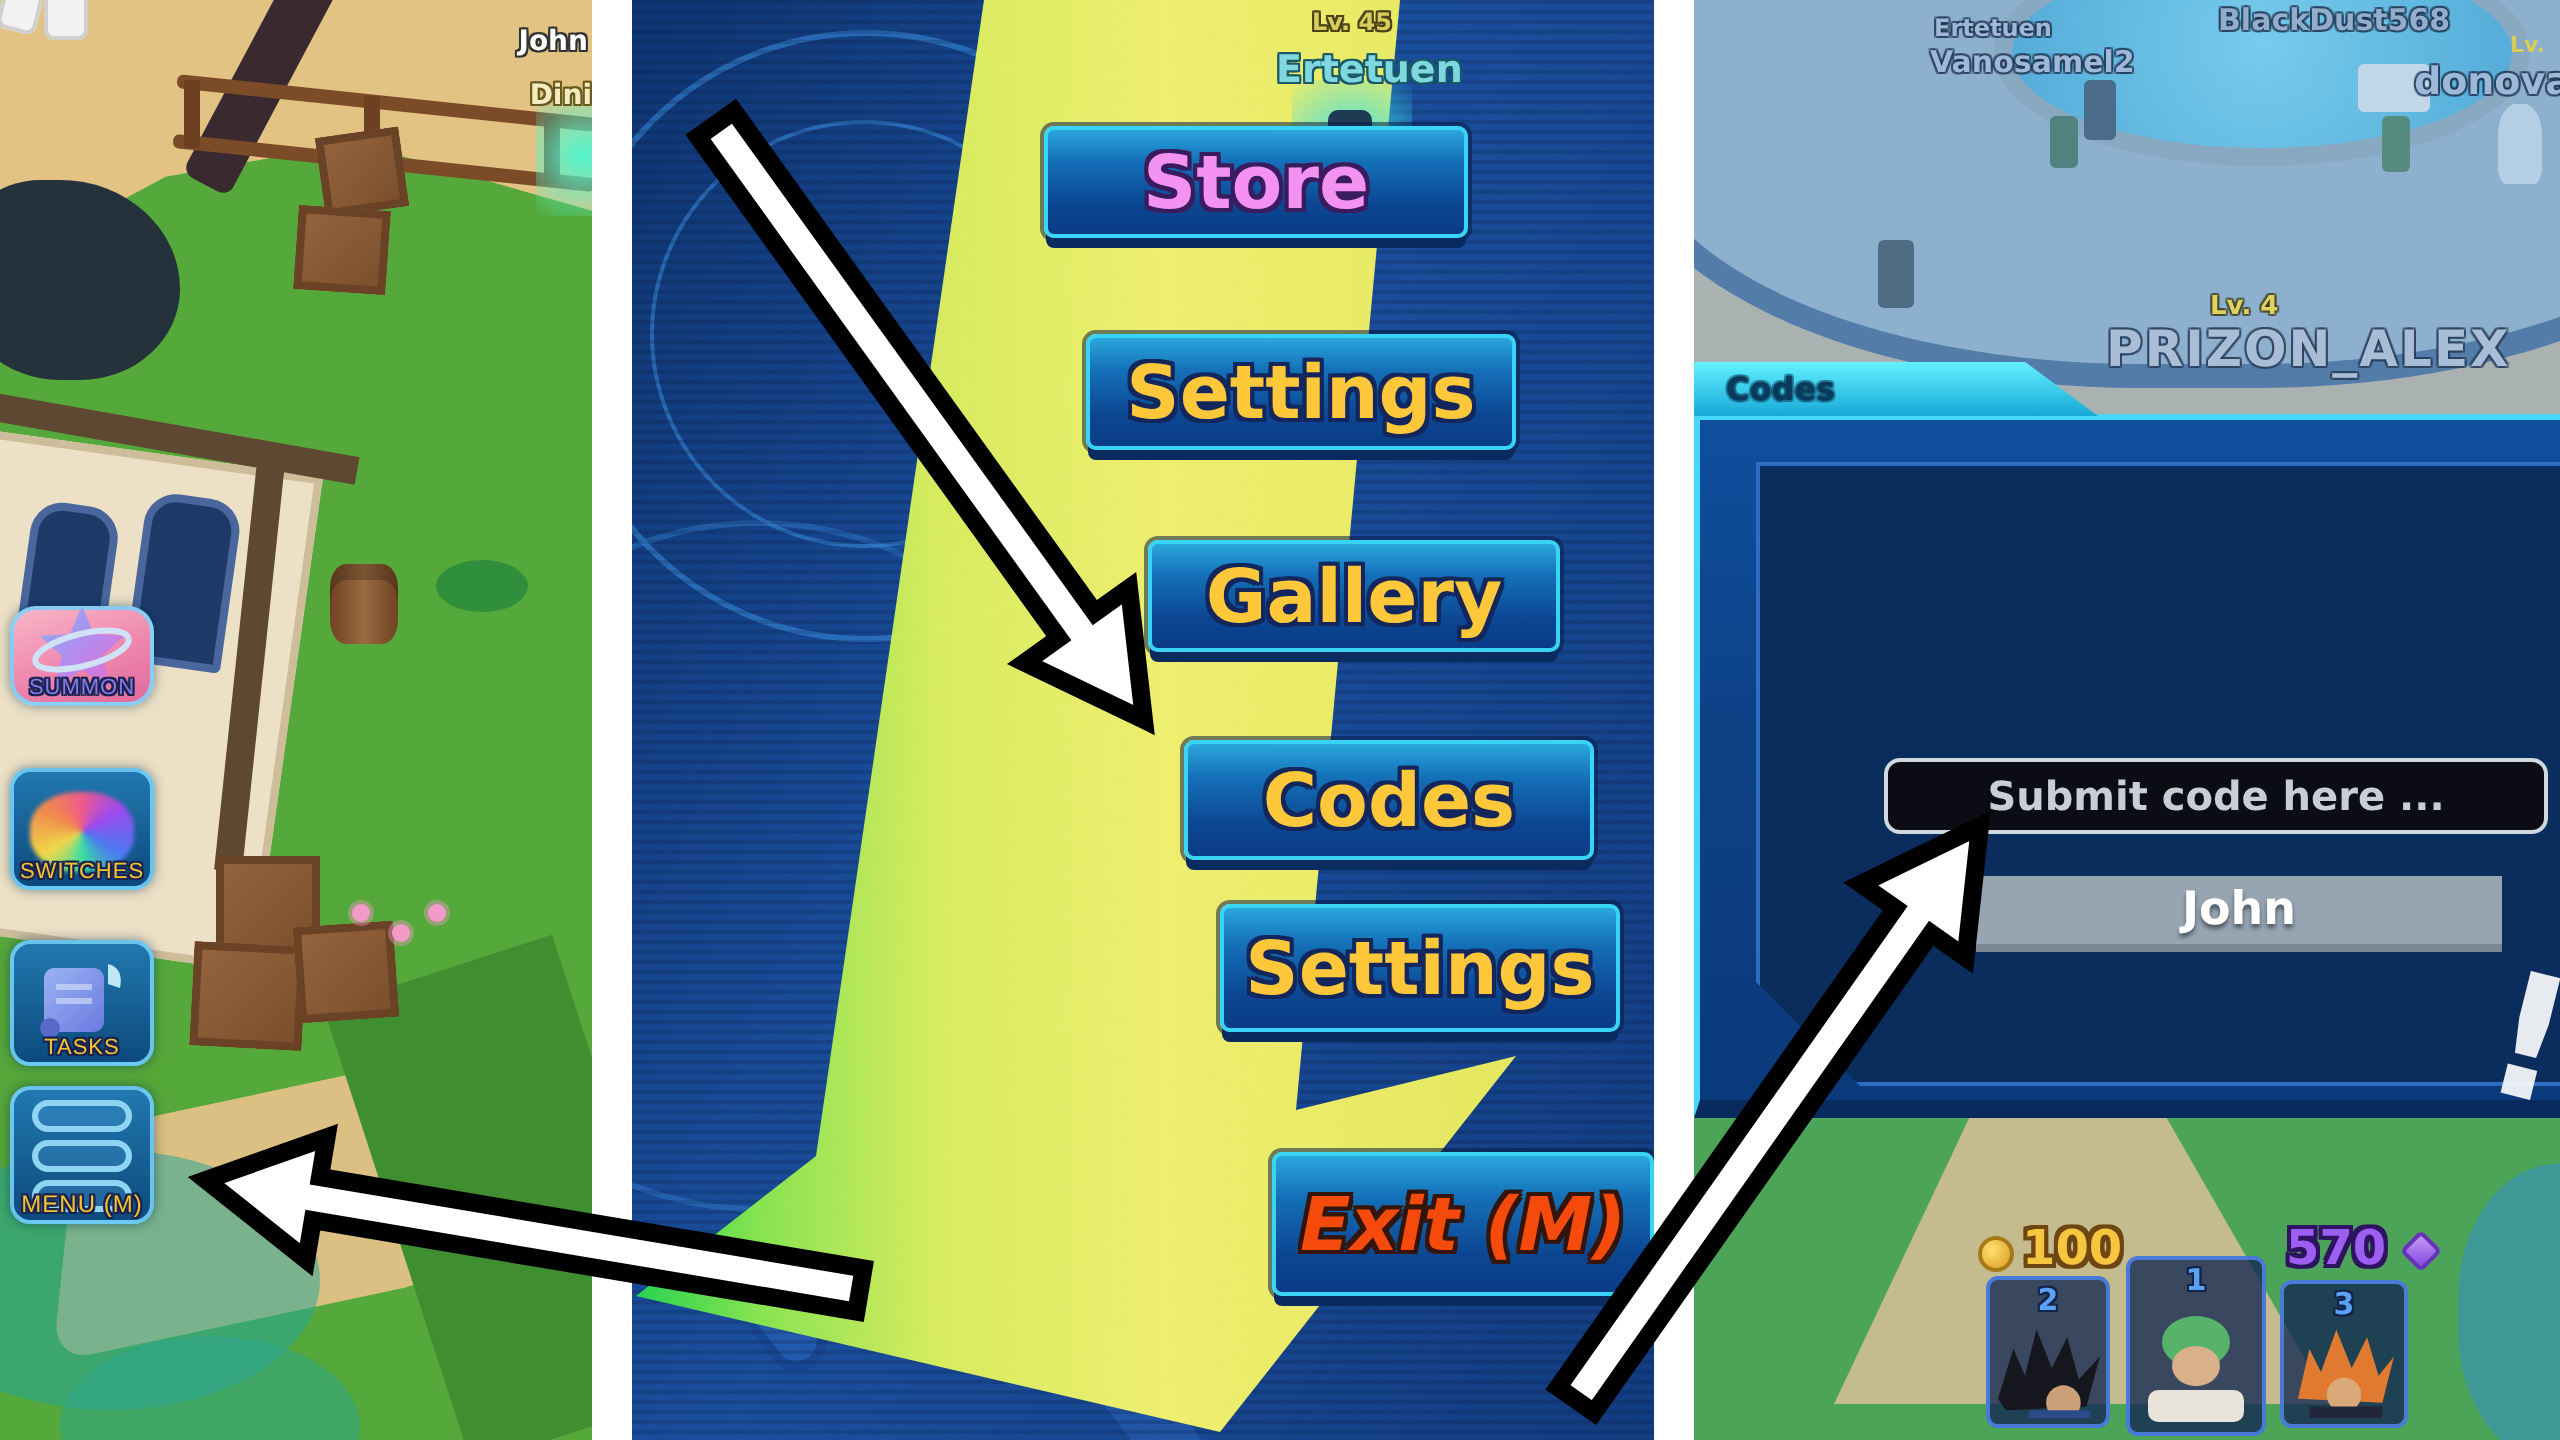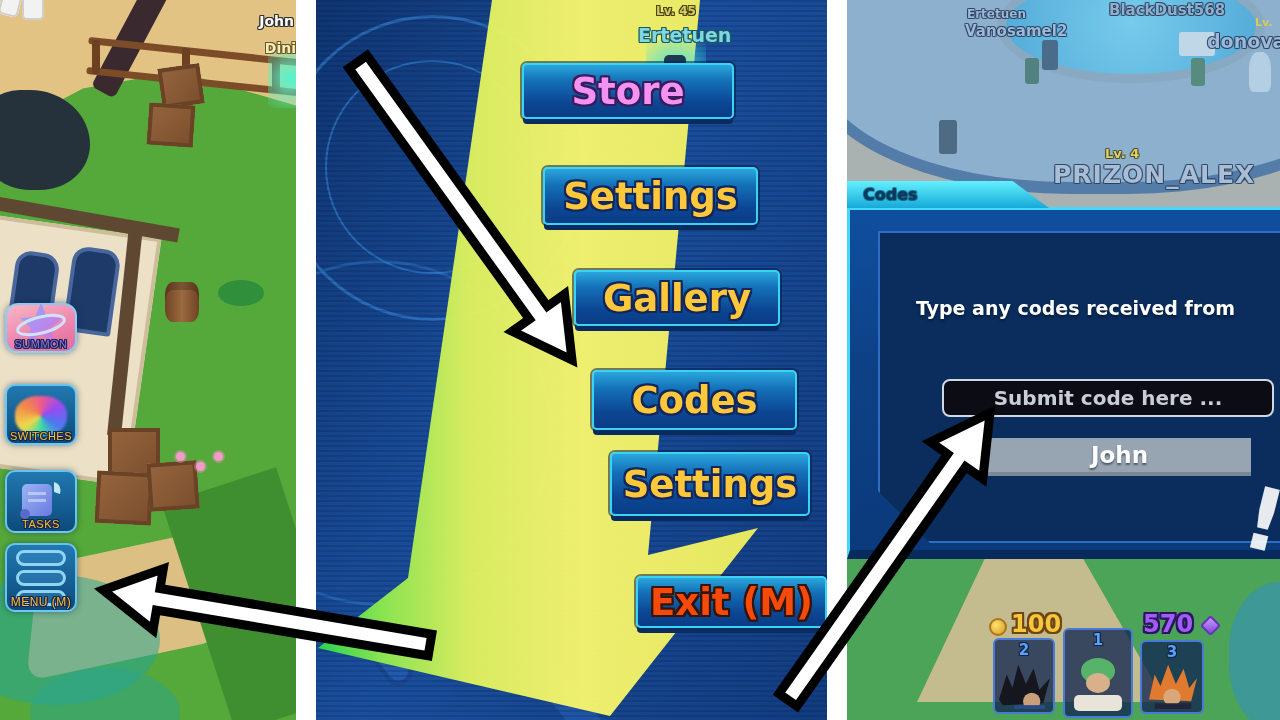--- a/index.html
+++ b/index.html
@@ -210,21 +210,21 @@
     <div class="abs" style="left:330px;top:40px;width:60px;height:70px;background:radial-gradient(circle,#3ae0e8,rgba(40,200,220,0));"></div>
     <div class="abs" style="left:348px;top:55px;width:22px;height:44px;background:#1c3a52;border-radius:5px;"></div>
     <div class="abs o1" style="left:340px;top:4px;color:#d8cc5a;--oc:#4a4418;font-size:12px;">Lv. 45</div>
     <div class="abs o1" style="left:322px;top:24px;color:#7fd8e0;--oc:#1a5a66;font-size:19px;">Ertetuen</div>
 
     <button class="mbtn" style="left:206px;top:63px;width:212px;height:56px;color:#f492f2;--oc:#3a1c5e;"><span class="o2" style="--oc:#3a1c5e;">Store</span></button>
     <button class="mbtn" style="left:227px;top:167px;width:215px;height:58px;"><span class="o2" style="--oc:#14275c;">Settings</span></button>
     <button class="mbtn" style="left:258px;top:270px;width:206px;height:56px;"><span class="o2" style="--oc:#14275c;">Gallery</span></button>
     <button class="mbtn" style="left:276px;top:370px;width:205px;height:60px;"><span class="o2" style="--oc:#14275c;">Codes</span></button>
     <button class="mbtn" style="left:294px;top:452px;width:200px;height:64px;"><span class="o2" style="--oc:#14275c;">Settings</span></button>
-    <button class="mbtn" style="left:320px;top:576px;width:191px;height:52px;color:#f6490c;--oc:#33150a;"><span class="o2" style="--oc:#33150a;">Exit (M)</span></button>
+    <button class="mbtn" style="left:320px;top:576px;width:191px;height:72px;color:#f6490c;font-style:italic;--oc:#33150a;"><span class="o2" style="--oc:#33150a;">Exit (M)</span></button>
   </div>
 
   <div class="panel" id="right-panel">
 
     <div class="abs" style="left:0;top:0;width:433px;height:212px;background:#c4ab8e;overflow:hidden;">
       <div class="abs plaza"></div>
       <div class="abs pool"></div>
       <div class="abs fig" style="left:195px;top:40px;width:16px;height:30px;background:#23324a;"></div>
       <div class="abs fig" style="left:178px;top:58px;width:14px;height:26px;background:#2e5a3a;"></div>
       <div class="abs fig" style="left:332px;top:32px;width:36px;height:24px;background:#ececec;border-radius:3px;"></div>
@@ -244,21 +244,21 @@
     <div class="abs" style="left:0;top:212px;width:433px;height:508px;background:#3f9f3d;">
       <div class="abs grass-path" style="top:330px;"></div>
       <div class="abs bush" style="top:370px;"></div>
       <div class="abs tint" style="left:0;top:0;width:433px;height:508px;background:rgba(140,195,230,.16);"></div>
     </div>
 
     <div class="abs codes-tab o1" style="--oc:rgba(10,60,90,.3);">Codes</div>
     <div class="abs codes-main scanlines">
       <div class="codes-inner">
         <div class="instruction">
-          <span>Type any codes received from</span><br>
+          <br>
         </div>
         <input class="code-input" type="text" placeholder="Submit code here ..." style="">
         <button class="claim-btn">John</button>
       </div>
     </div>
     <div class="abs bang" style="left:398px;top:470px;">!</div>
 
     <div class="abs coin" style="left:142px;top:618px;"></div>
     <div class="abs o2" style="left:164px;top:610px;color:#f6c63e;--oc:#6e4612;font-size:24px;">100</div>
     <div class="abs o2" style="left:296px;top:610px;color:#9d5ef2;--oc:#2e1460;font-size:24px;">570</div>

